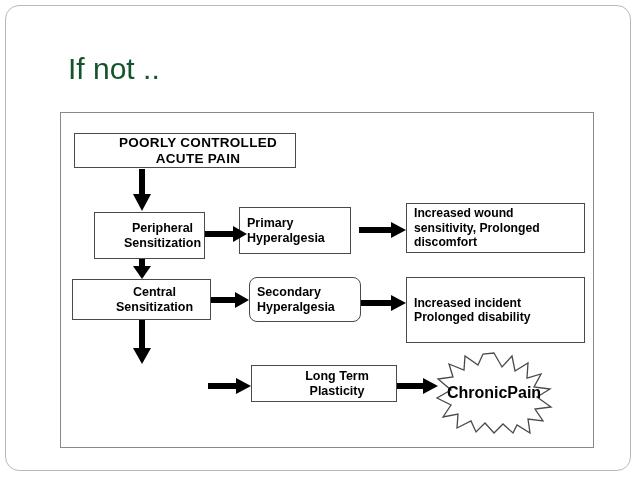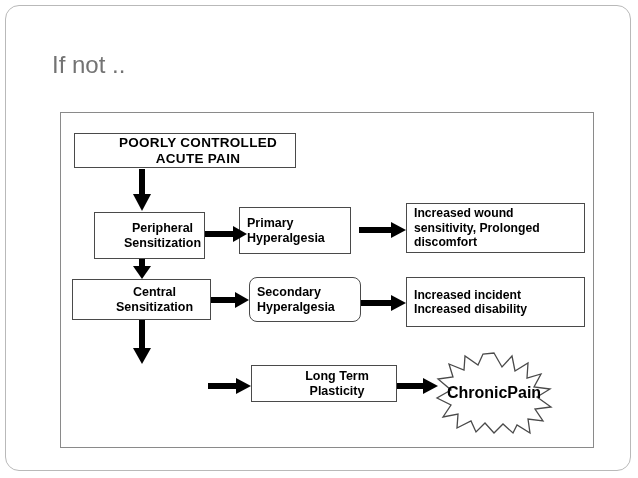--- a/index.html
+++ b/index.html
@@ -19,25 +19,25 @@
     top: 5px;
     width: 626px;
     height: 466px;
     border: 1px solid #b9b9b9;
     border-radius: 14px;
     background: #ffffff;
     box-sizing: border-box;
   }
   #slide-title {
     position: absolute;
-    left: 46px;
+    left: 62px;
     top: 46px;
-    font-size: 24px;
+    font-size: 30px;
     font-weight: 400;
-    color: #737373;
+    color: #14532d;
     letter-spacing: 0px;
     line-height: 1.1;
     white-space: nowrap;
   }
   #diagram-frame {
     position: absolute;
     left: 54px;
     top: 106px;
     width: 534px;
     height: 336px;
@@ -64,21 +64,21 @@
 
   
   #node-acute       { left: 13px;  top: 20px;  width: 222px; height: 35px; font-size: 13.5px; letter-spacing: .3px;}
   #node-peripheral  { left: 33px;  top: 99px;  width: 111px; height: 47px; font-size: 12.5px; }
   #node-central     { left: 11px;  top: 166px; width: 139px; height: 41px; font-size: 12.5px; }
   #node-neural      { left: 7px;   top: 251px; width: 140px; height: 42px; font-size: 12.5px; }
   #node-primary     { left: 178px; top: 94px;  width: 112px; height: 47px; font-size: 12.5px; }
   #node-secondary   { left: 188px; top: 164px; width: 112px; height: 45px; font-size: 12.5px; border-radius: 8px; }
   #node-plasticity  { left: 190px; top: 252px; width: 146px; height: 37px; font-size: 12.5px; }
   #node-wound       { left: 345px; top: 90px;  width: 179px; height: 50px; font-size: 12.2px; }
-  #node-incident    { left: 345px; top: 164px; width: 179px; height: 50px; font-size: 12.2px; }
+  #node-incident    { left: 345px; top: 164px; width: 179px; height: 66px; font-size: 12.2px; }
 
   .arrow { position: absolute; }
   .arrow svg { display: block; }
 
   #node-chronic {
     position: absolute;
     left: 374px;
     top: 238px;
     width: 118px;
     height: 84px;
@@ -141,21 +141,21 @@
     </div>
 
     <div class="node left" id="node-wound">
       <span class="line">Increased wound</span>
       <span class="line">sensitivity, Prolonged</span>
       <span class="line">discomfort</span>
     </div>
 
     <div class="node left" id="node-incident">
       <span class="line">Increased incident</span>
-      <span class="line">Increased disability</span>
+      <span class="line">Prolonged disability</span>
     </div>
 
     <div id="node-chronic">
       <svg width="118" height="84" viewBox="0 0 118 84">
         <polygon points="59,2 67,16 77,5 80,20 93,12 92,27 106,23 99,36 115,38 102,46 116,56 100,58 108,70 93,68 95,82 82,74 78,82 68,73 59,82 50,72 41,81 36,70 22,77 23,63 8,66 16,54 2,47 16,39 3,28 18,26 14,13 29,19 30,5 43,14 48,3" fill="#ffffff" stroke="#4a4a4a" stroke-width="1.3" stroke-linejoin="miter"></polygon>
       </svg>
       <div class="starburst-label">
         <span class="line">Chronic</span>
         <span class="line">Pain</span>
       </div>

